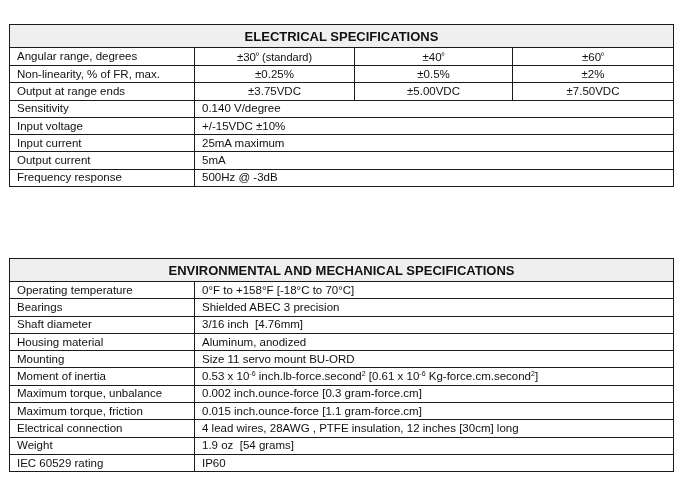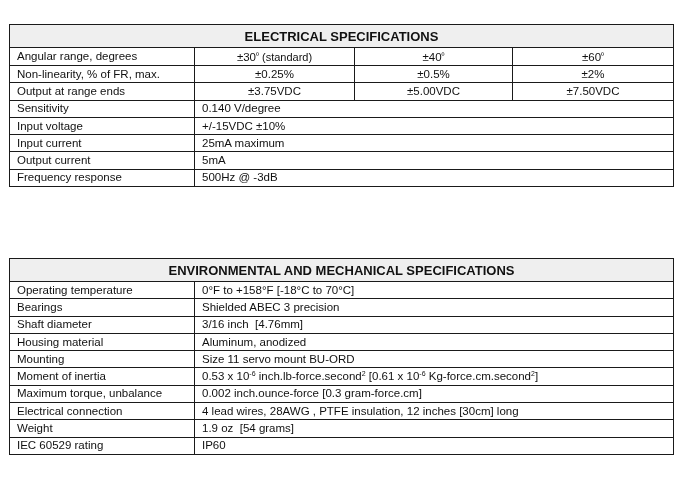--- a/index.html
+++ b/index.html
@@ -125,20 +125,24 @@
   </tr>
   <tr>
     <td>Moment of inertia</td>
     <td style="white-space:pre"><span>0.53 x 10</span><sup>-6</sup><span> inch.lb-force.second</span><sup>2</sup><span> [0.61 x 10</span><sup>-6</sup><span> Kg-force.cm.second</span><sup>2</sup><span>]</span></td>
   </tr>
   <tr>
     <td>Maximum torque, unbalance</td>
     <td>0.002 inch.ounce-force [0.3 gram-force.cm]</td>
   </tr>
   <tr>
+    <td>Maximum torque, friction</td>
+    <td>0.015 inch.ounce-force [1.1 gram-force.cm]</td>
+  </tr>
+  <tr>
     <td>Electrical connection</td>
     <td>4 lead wires, 28AWG , PTFE insulation, 12 inches [30cm] long</td>
   </tr>
   <tr>
     <td>Weight</td>
     <td style="white-space:pre">1.9 oz  [54 grams]</td>
   </tr>
   <tr>
     <td>IEC 60529 rating</td>
     <td>IP60</td>

